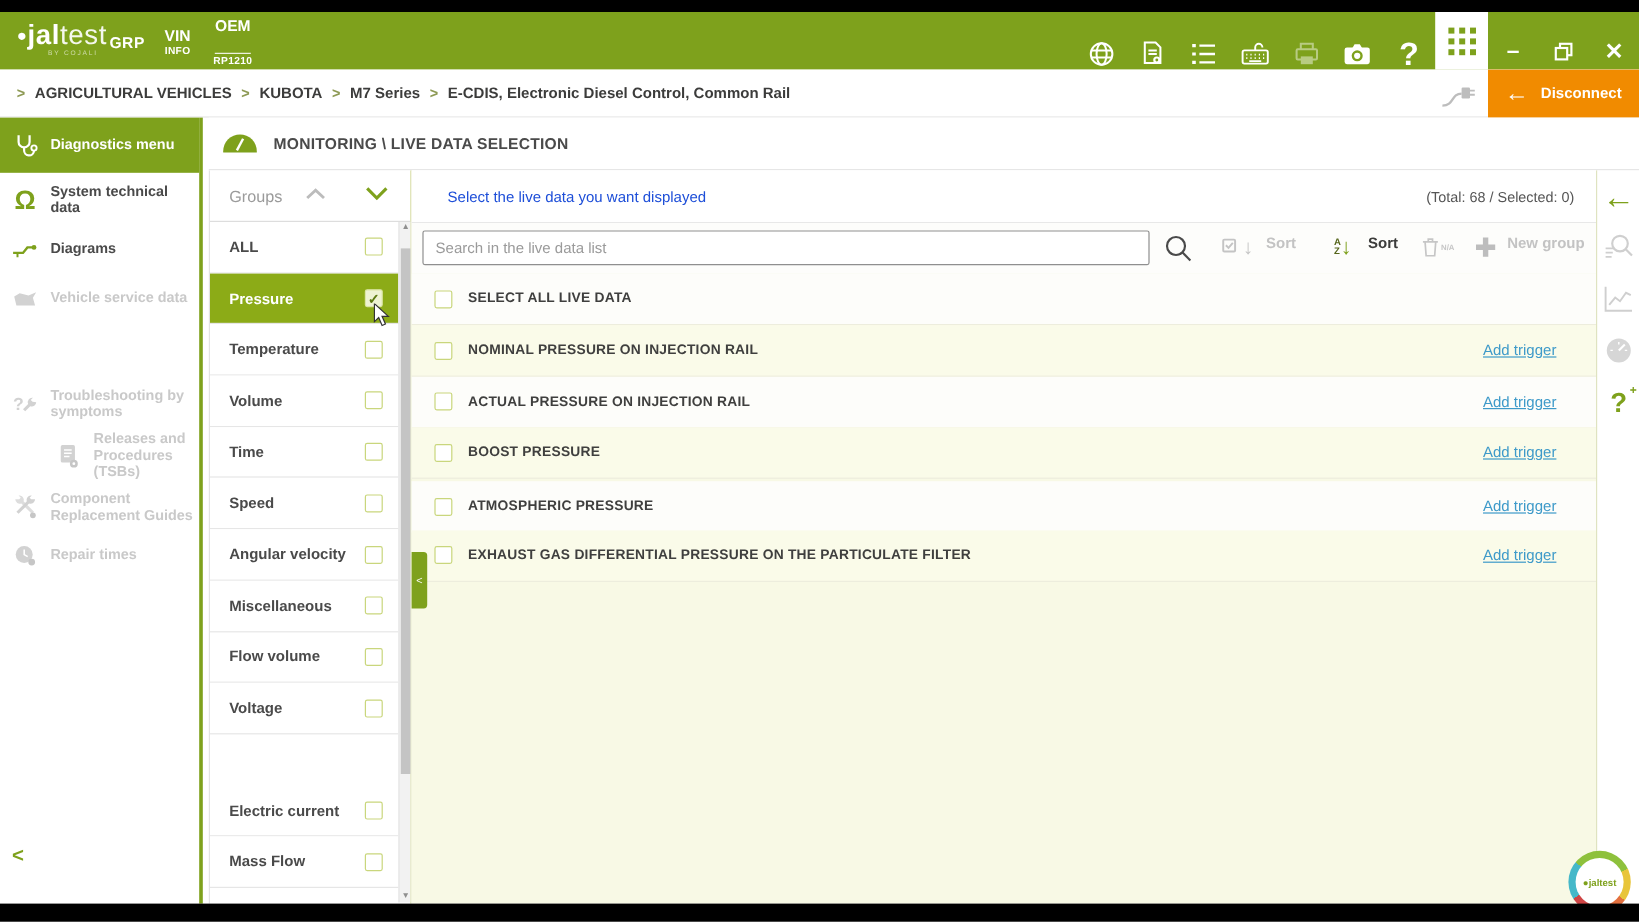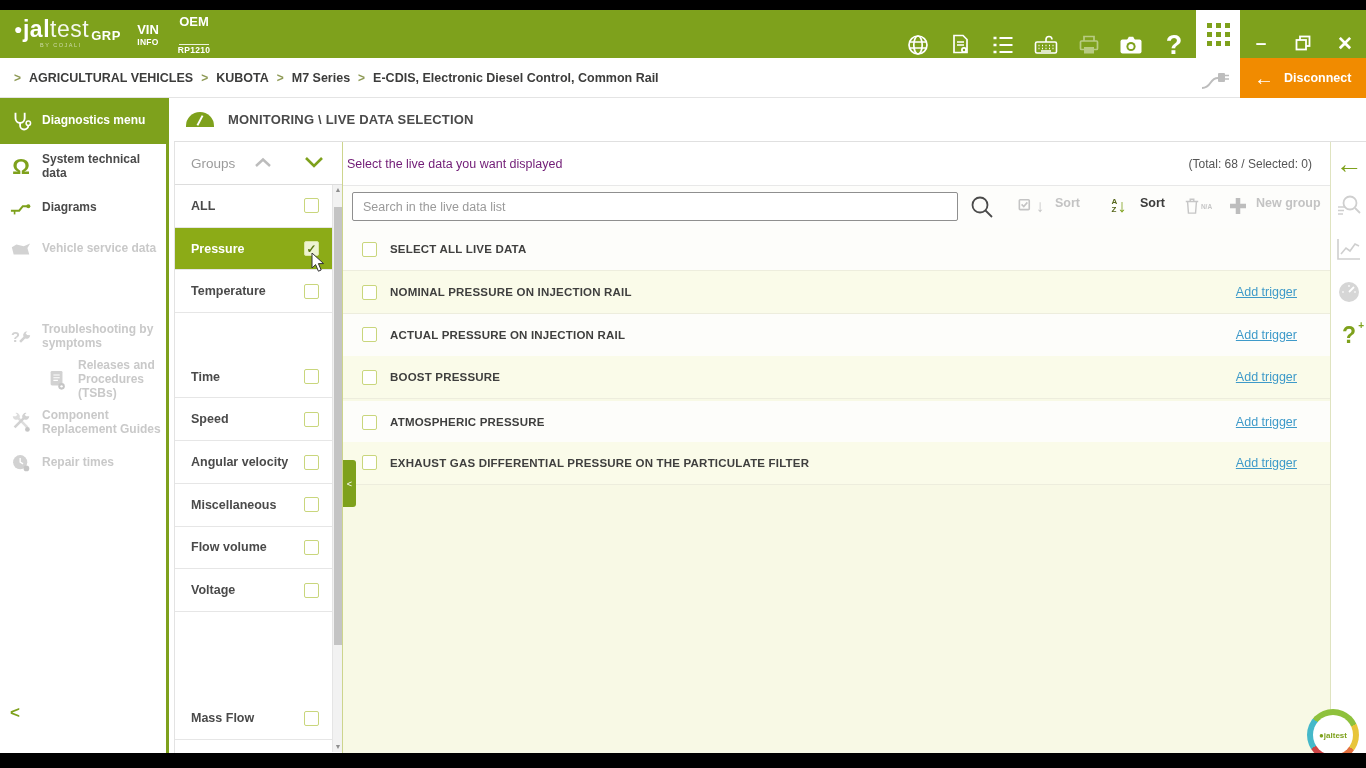--- a/index.html
+++ b/index.html
@@ -88,21 +88,21 @@
       border-bottom:1px solid #e0e0e0; display:flex; align-items:center; }
   .gauge { margin-left:12px; width:28px; height:15px; background:#7ea11c;
       border-radius:15px 15px 0 0; position:relative; overflow:hidden; }
   .gauge i { position:absolute; left:13px; top:3px; width:2px; height:11px; background:#fff;
       transform:rotate(28deg); }
   .main-title { margin-left:14px; font-size:13px; font-weight:bold; color:#4a4a4a; letter-spacing:.2px; }
 
   .main { left:343px; top:142px; width:987px; height:611px; background:#fff; }
   .subrow { left:0; top:0; width:987px; height:44px; border-bottom:1px solid #e8e8e8;
       display:flex; align-items:center; background:#fff; }
-  .subtitle { margin-left:4px; font-size:12.5px; color:#701a75; }
+  .subtitle { margin-left:30px; font-size:12.5px; color:#1d4ed8; }
   .counter { margin-left:auto; margin-right:18px; font-size:12px; color:#555; }
 
   .toolbar { left:0; top:44px; width:987px; height:42px; background:#fdfdfb; }
   .search-input { left:9px; top:6px; width:606px; height:29px; border:1px solid #8f8f8f;
       border-radius:2px; font-size:12.5px; color:#444; padding:0 10px;
       font-family:"Liberation Sans",sans-serif; background:#fff; }
   .search-input::placeholder { color:#9a9a9a; }
   .tb-ic { top:6px; display:flex; align-items:center; justify-content:center; cursor:pointer; }
   .tb-label { top:10px; font-size:12.5px; font-weight:bold; }
   .lbl-gray { color:#c3c3c3; }
@@ -387,20 +387,24 @@
     <div class="abs grow grow-sel" style="top:85.7px;">
       <span class="grow-label">Pressure</span>
       <span class="grow-box">
         <span class="checkmark">✓</span>
       </span>
     </div>
     <div class="abs grow" style="top:128.4px;">
       <span class="grow-label">Temperature</span>
       <span class="grow-box"></span>
     </div>
+    <div class="abs grow" style="top:171.1px;">
+      <span class="grow-label">Volume</span>
+      <span class="grow-box"></span>
+    </div>
     <div class="abs grow" style="top:213.8px;">
       <span class="grow-label">Time</span>
       <span class="grow-box"></span>
     </div>
     <div class="abs grow" style="top:256.5px;">
       <span class="grow-label">Speed</span>
       <span class="grow-box"></span>
     </div>
     <div class="abs grow" style="top:299.2px;">
       <span class="grow-label">Angular velocity</span>
@@ -409,20 +413,24 @@
     <div class="abs grow" style="top:384.6px;">
       <span class="grow-label">Flow volume</span>
       <span class="grow-box"></span>
     </div>
     <div class="abs grow" style="top:341.9px;">
       <span class="grow-label">Miscellaneous</span>
       <span class="grow-box"></span>
     </div>
     <div class="abs grow" style="top:427.3px;">
       <span class="grow-label">Voltage</span>
+      <span class="grow-box"></span>
+    </div>
+    <div class="abs grow" style="top:512.7px;">
+      <span class="grow-label">Electric current</span>
       <span class="grow-box"></span>
     </div>
     <div class="abs grow" style="top:555.4px;">
       <span class="grow-label">Mass Flow</span>
       <span class="grow-box"></span>
     </div>
 
     <div class="abs gscroll">
       <div class="sarrow">▲</div>
       <div class="abs gthumb"></div>

